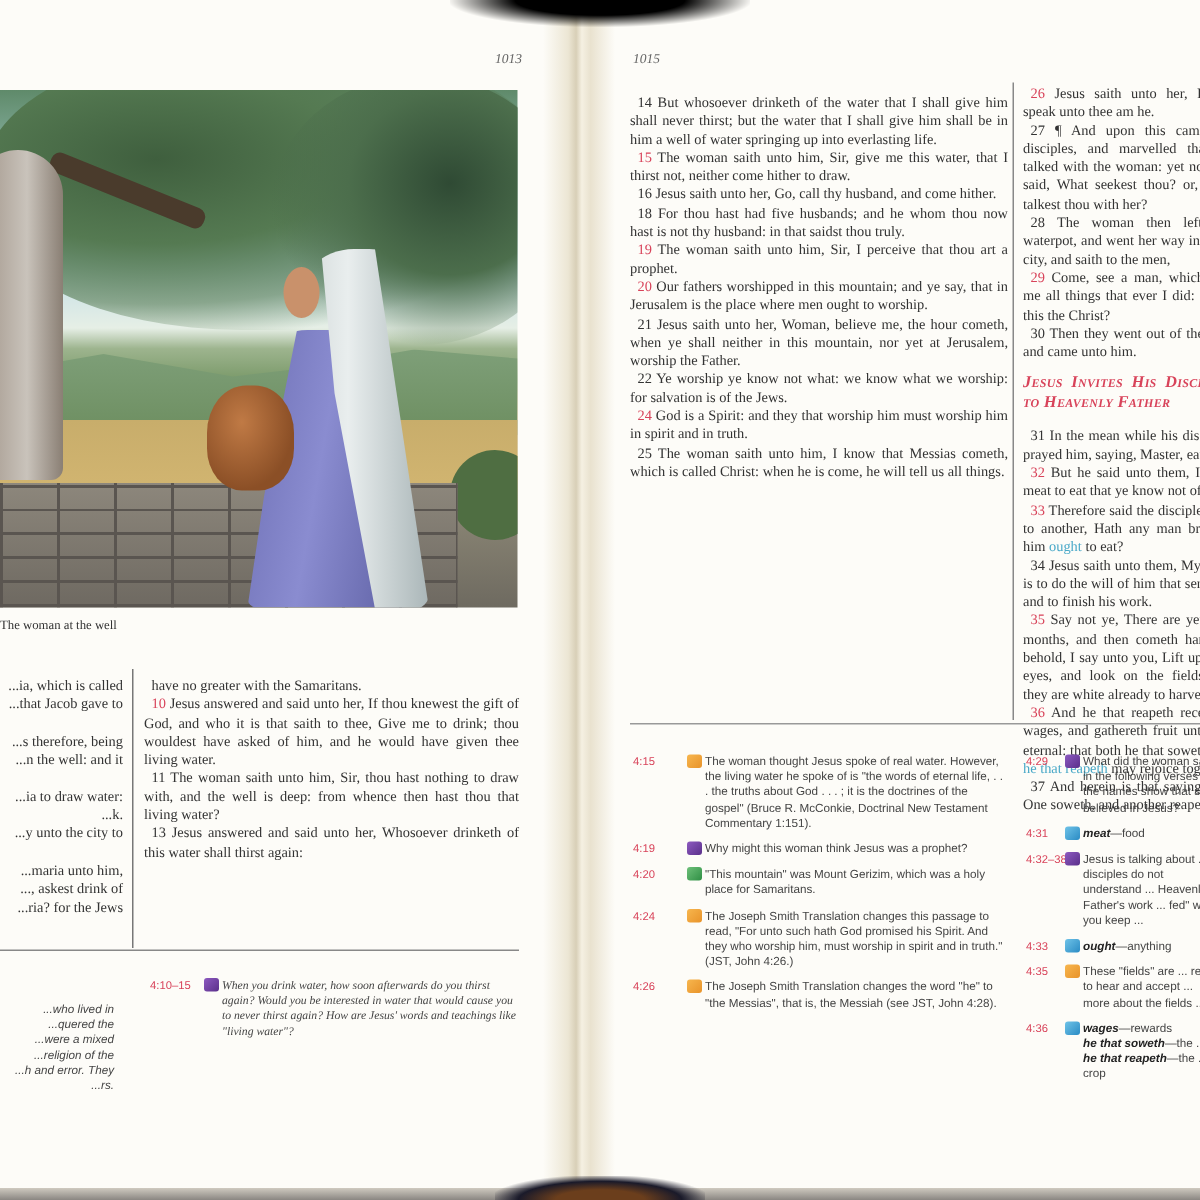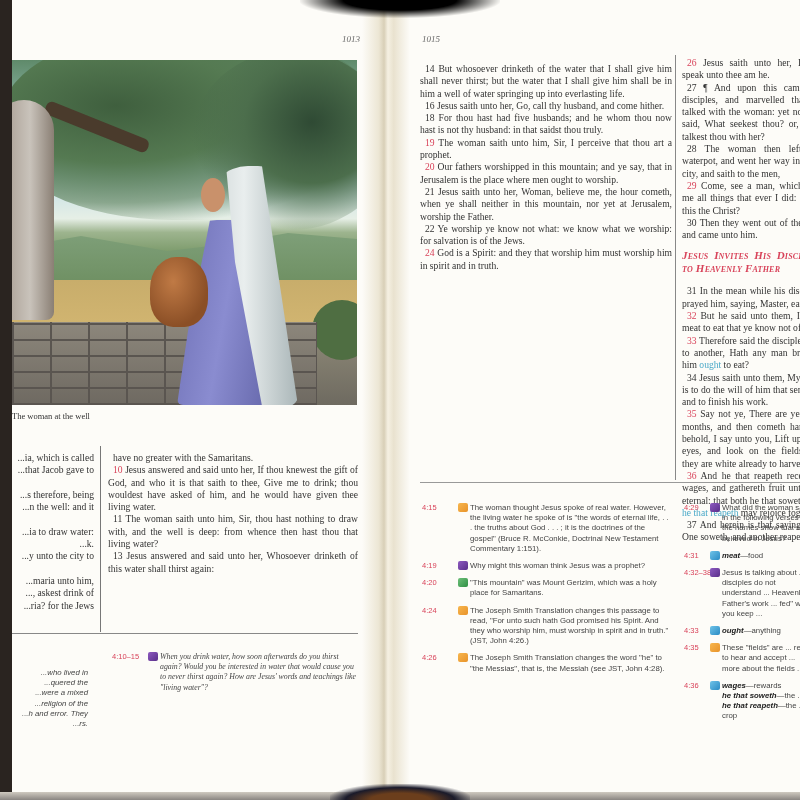--- a/index.html
+++ b/index.html
@@ -3,21 +3,21 @@
 <meta charset="utf-8">
 <style>
   * { box-sizing: border-box; margin: 0; padding: 0; }
   html, body { width: 800px; height: 800px; overflow: hidden; background: #2a2420; }
   body { position: relative; font-family: "Liberation Serif", serif; color: #2b2b2b; }
 
   .top-shadow { position: absolute; left: 300px; top: 0; width: 200px; height: 18px; background: radial-gradient(ellipse at 50% 0%, #000 40%, rgba(0,0,0,0) 72%); z-index: 5; }
   .bottom-shadow { position: absolute; left: 330px; top: 784px; width: 140px; height: 16px; background: radial-gradient(ellipse at 50% 100%, #6b3e1c 30%, #1a1a2a 55%, rgba(0,0,0,0) 75%); z-index: 5; }
 
   .page { position: absolute; top: 0; height: 800px; background: #fdfcf8; overflow: hidden; }
-  .page-left { left: 12px; width: 380px; }
+  .page-left { left: 0; width: 380px; }
   .page-right { left: 386px; width: 414px; }
   .gutter { position: absolute; left: 362px; top: 0; width: 48px; height: 800px;
     background: linear-gradient(90deg, #fdfcf8 0%, #ece6d4 35%, #d8cfb7 46%, #f5f0e2 54%, #e9e2cf 66%, #fdfcf8 100%); z-index: 3; }
   .bottom-edge { position: absolute; left: 0; top: 792px; width: 800px; height: 8px; background: linear-gradient(#cfcac0, #8a8682); z-index: 4; }
 
   .page-num { position: absolute; font-size: 9px; font-style: italic; color: #666; }
   .pn-left { left: 330px; top: 34px; }
   .pn-right { left: 36px; top: 34px; }
 
   
@@ -151,27 +151,29 @@
         <span class="note-text" style="font-style: italic; font-family: Liberation Serif, serif;">When you drink water, how soon afterwards do you thirst again? Would you be interested in water that would cause you to never thirst again? How are Jesus' words and teachings like "living water"?</span>
       </div>
     </div>
 </div>
 
 <div class="page page-right">
   <div class="page-num pn-right">1015</div>
 
   <div class="scripture right-col-a" id="rcolA">
       <p><span class="vnum">14 </span><span>But whosoever drinketh of the water that I shall give him shall never thirst; but the water that I shall give him shall be in him a well of water springing up into everlasting life.</span></p>
+      <p><span class="vnum red">15 </span><span>The woman saith unto him, Sir, give me this water, that I thirst not, neither come hither to draw.</span></p>
       <p><span class="vnum">16 </span><span>Jesus saith unto her, Go, call thy husband, and come hither.</span></p>
       <p><span class="vnum">18 </span><span>For thou hast had five husbands; and he whom thou now hast is not thy husband: in that saidst thou truly.</span></p>
       <p><span class="vnum red">19 </span><span>The woman saith unto him, Sir, I perceive that thou art a prophet.</span></p>
       <p><span class="vnum red">20 </span><span>Our fathers worshipped in this mountain; and ye say, that in Jerusalem is the place where men ought to worship.</span></p>
       <p><span class="vnum">21 </span><span>Jesus saith unto her, Woman, believe me, the hour cometh, when ye shall neither in this mountain, nor yet at Jerusalem, worship the Father.</span></p>
       <p><span class="vnum">22 </span><span>Ye worship ye know not what: we know what we worship: for salvation is of the Jews.</span></p>
       <p><span class="vnum red">24 </span><span>God is a Spirit: and they that worship him must worship him in spirit and in truth.</span></p>
+      <p><span class="vnum">25 </span><span>The woman saith unto him, I know that Messias cometh, which is called Christ: when he is come, he will tell us all things.</span></p>
     </div>
   <div class="col-divider-right"></div>
   <div class="scripture right-col-b">
     <div id="rcolB1">
         <p><span class="vnum red">26 </span><span>Jesus saith unto her, I that speak unto thee am he.</span></p>
         <p><span class="vnum">27 </span><span>¶ And upon this came his disciples, and marvelled that he talked with the woman: yet no man said, What seekest thou? or, Why talkest thou with her?</span></p>
         <p><span class="vnum">28 </span><span>The woman then left her waterpot, and went her way into the city, and saith to the men,</span></p>
         <p><span class="vnum red">29 </span><span>Come, see a man, which told me all things that ever I did: is not this the Christ?</span></p>
         <p><span class="vnum">30 </span><span>Then they went out of the city, and came unto him.</span></p>
       </div>

